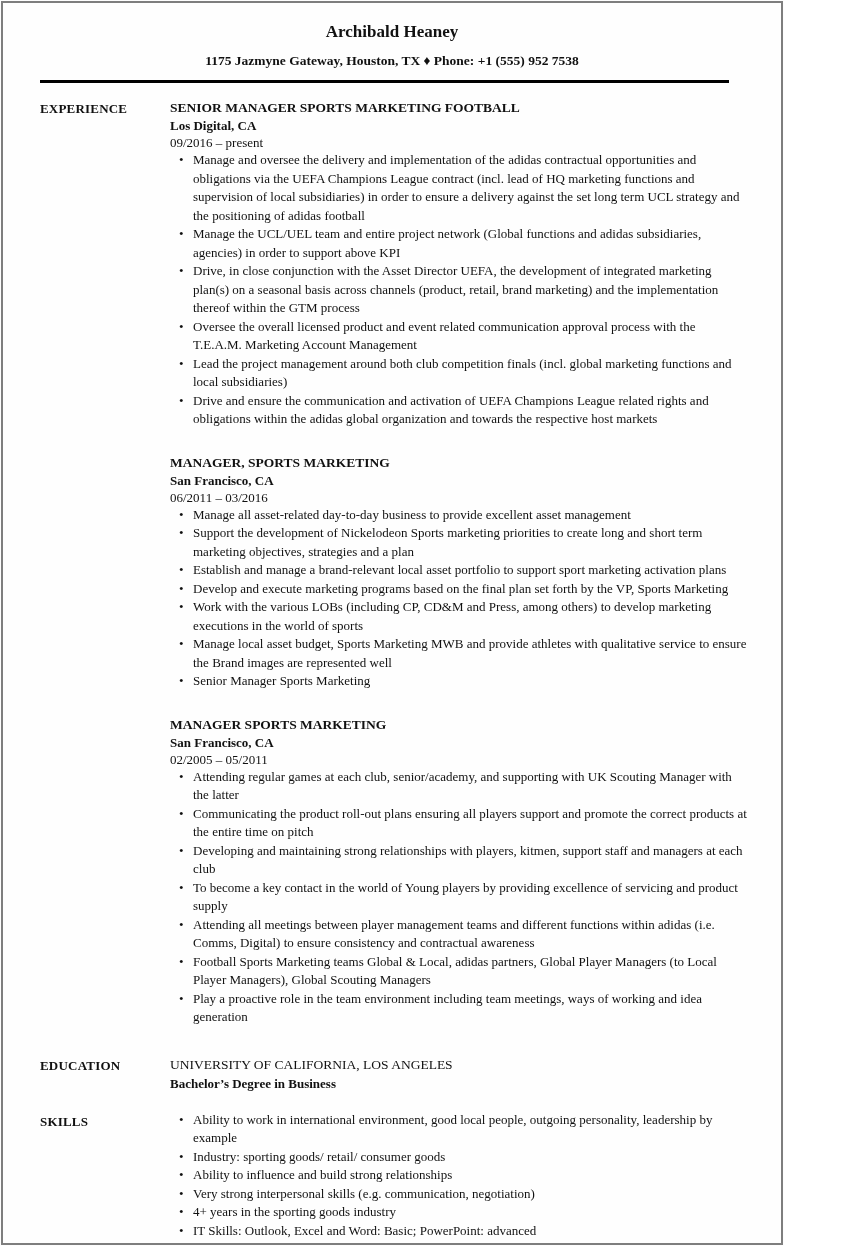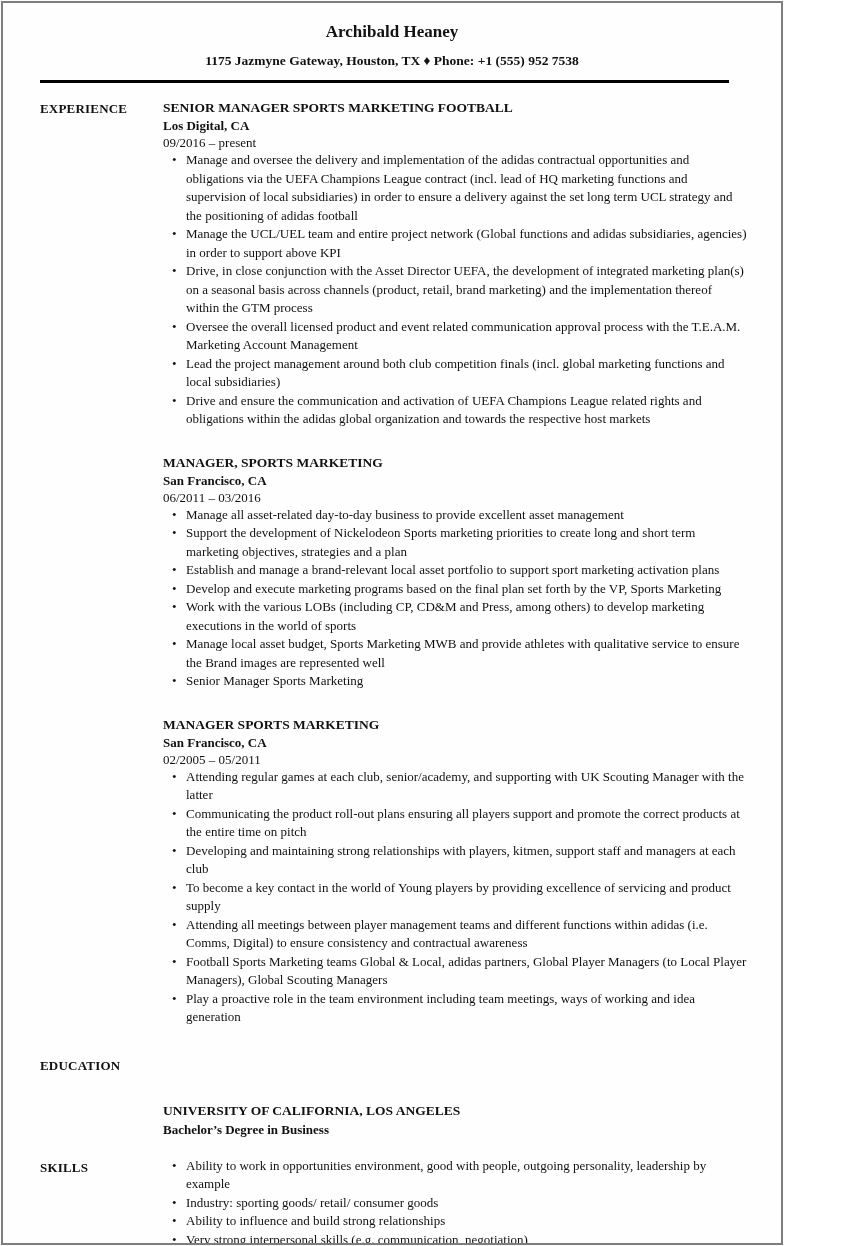--- a/index.html
+++ b/index.html
@@ -40,20 +40,21 @@
     height: 3px;
     background: #000000;
     margin: 11px 52px 0 37px;
   }
   
   .sections { padding: 0 34px 0 37px; }
   .section {
     display: grid;
     grid-template-columns: 123px 1fr;
     align-items: start;
+    gap: 7px;
   }
   .section-experience { margin-top: 15px; }
   .section-education  { margin-top: 28px; }
   .section-skills     { margin-top: 17px; }
   .section-label {
     font-size: 13px;
     font-weight: bold;
     letter-spacing: 0.2px;
     line-height: 19px;
     padding-top: 1px;
@@ -85,23 +86,22 @@
     line-height: 18.5px;
   }
   ul.bullets li::before {
     content: "\2022";
     position: absolute;
     left: 9px;
     top: 0;
   }
   .school {
     font-size: 13.5px;
-    font-weight: bold;
+    font-weight: normal;
     line-height: 19px;
-    margin-top: 46px;
   }
   .degree {
     font-size: 13px;
     font-weight: bold;
     line-height: 20px;
   }
 </style>
 </head>
 <body>
 
@@ -171,21 +171,21 @@
         <div class="section-label">EDUCATION</div>
         <div>
           <div class="school">UNIVERSITY OF CALIFORNIA, LOS ANGELES</div>
           <div class="degree">Bachelor’s Degree in Business</div>
         </div>
       </div>
 
       <div class="section section-skills">
         <div class="section-label">SKILLS</div>
         <ul class="bullets">
-          <li>Ability to work in opportunities environment, good with people, outgoing personality, leadership by example</li>
+          <li>Ability to work in international environment, good local people, outgoing personality, leadership by example</li>
           <li>Industry: sporting goods/ retail/ consumer goods</li>
           <li>Ability to influence and build strong relationships</li>
           <li>Very strong interpersonal skills (e.g. communication, negotiation)</li>
           <li>4+ years in the sporting goods industry</li>
           <li>IT Skills: Outlook, Excel and Word: Basic; PowerPoint: advanced</li>
         </ul>
       </div>
 
     </div>
   </div>

